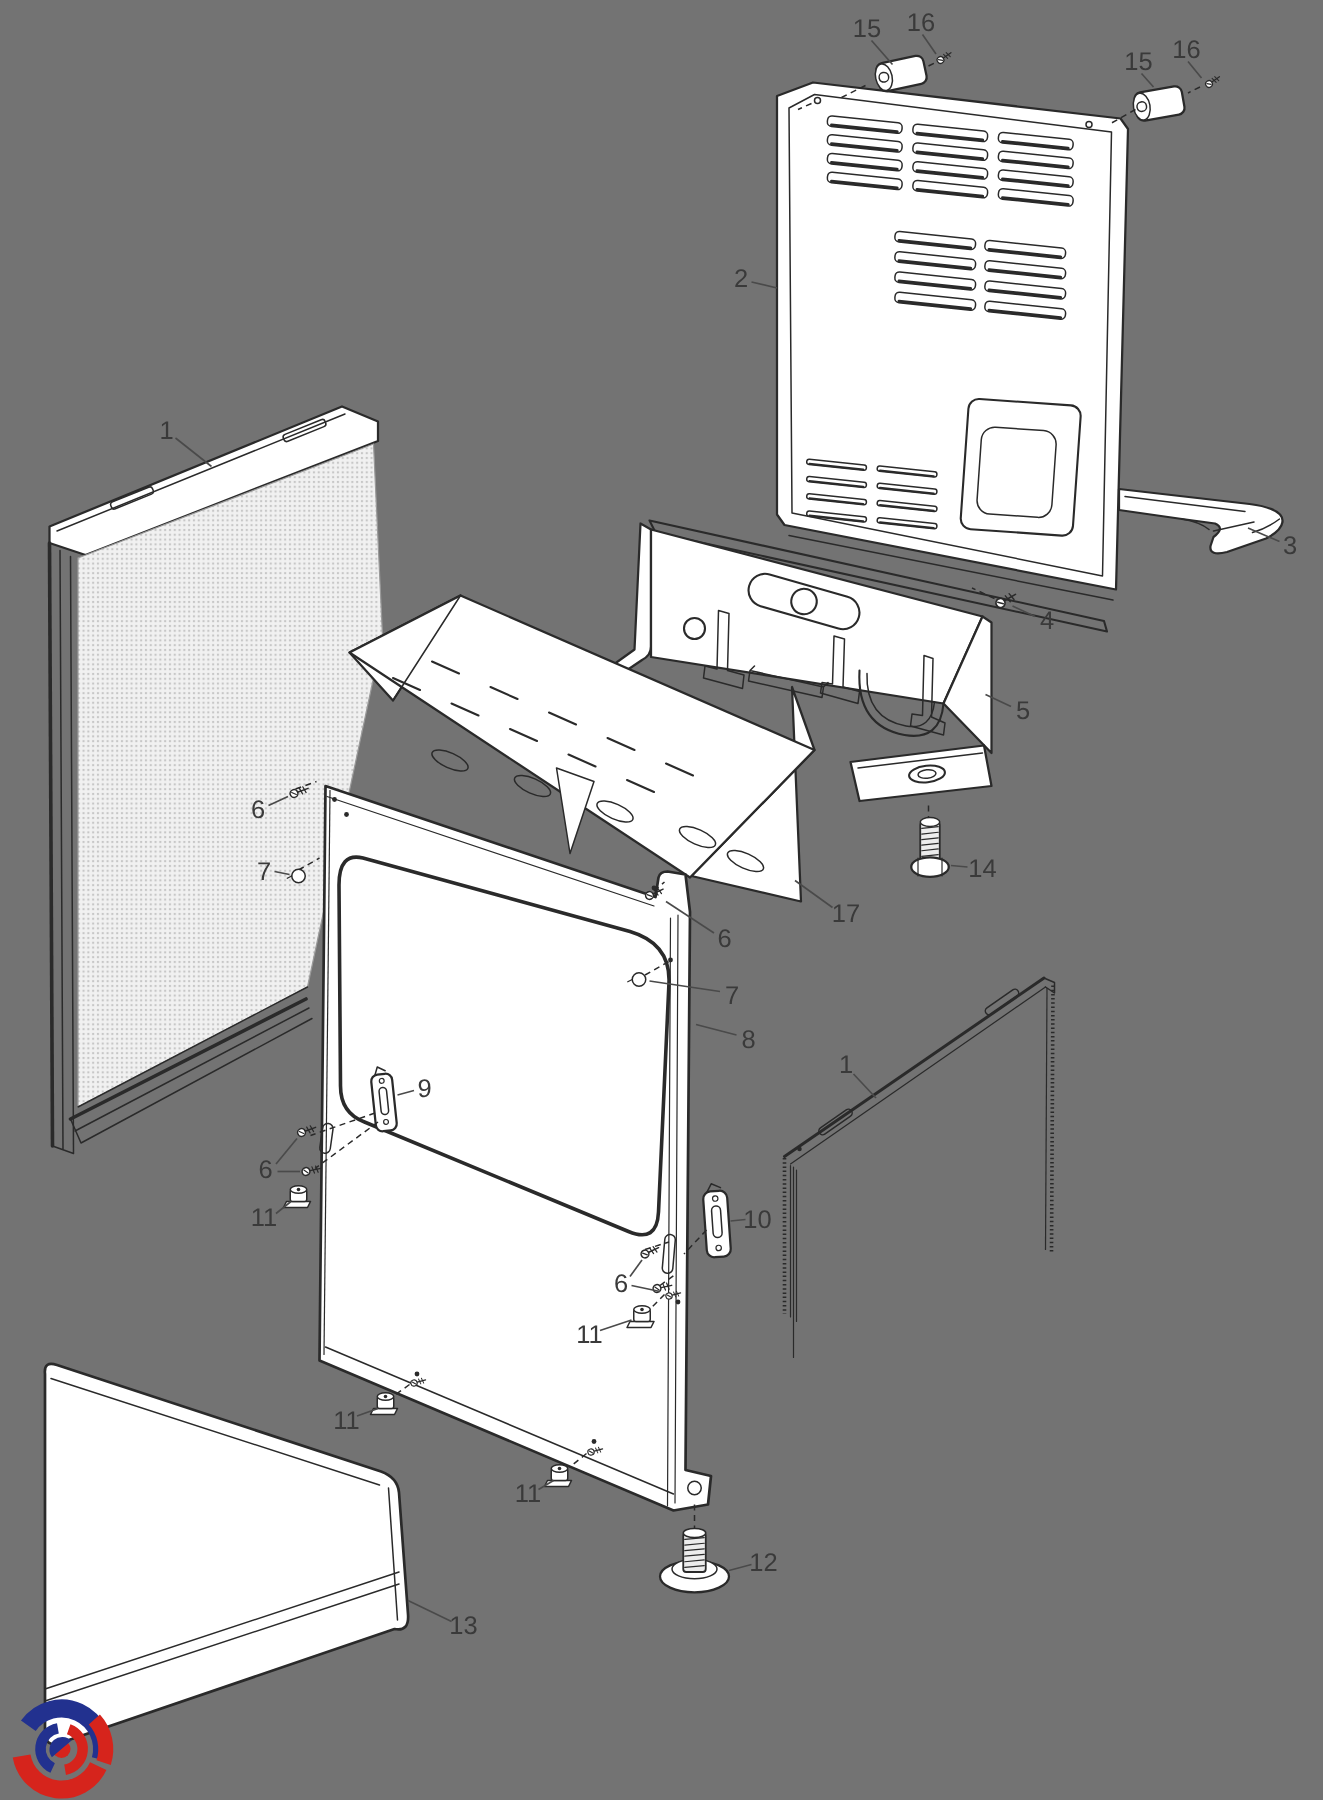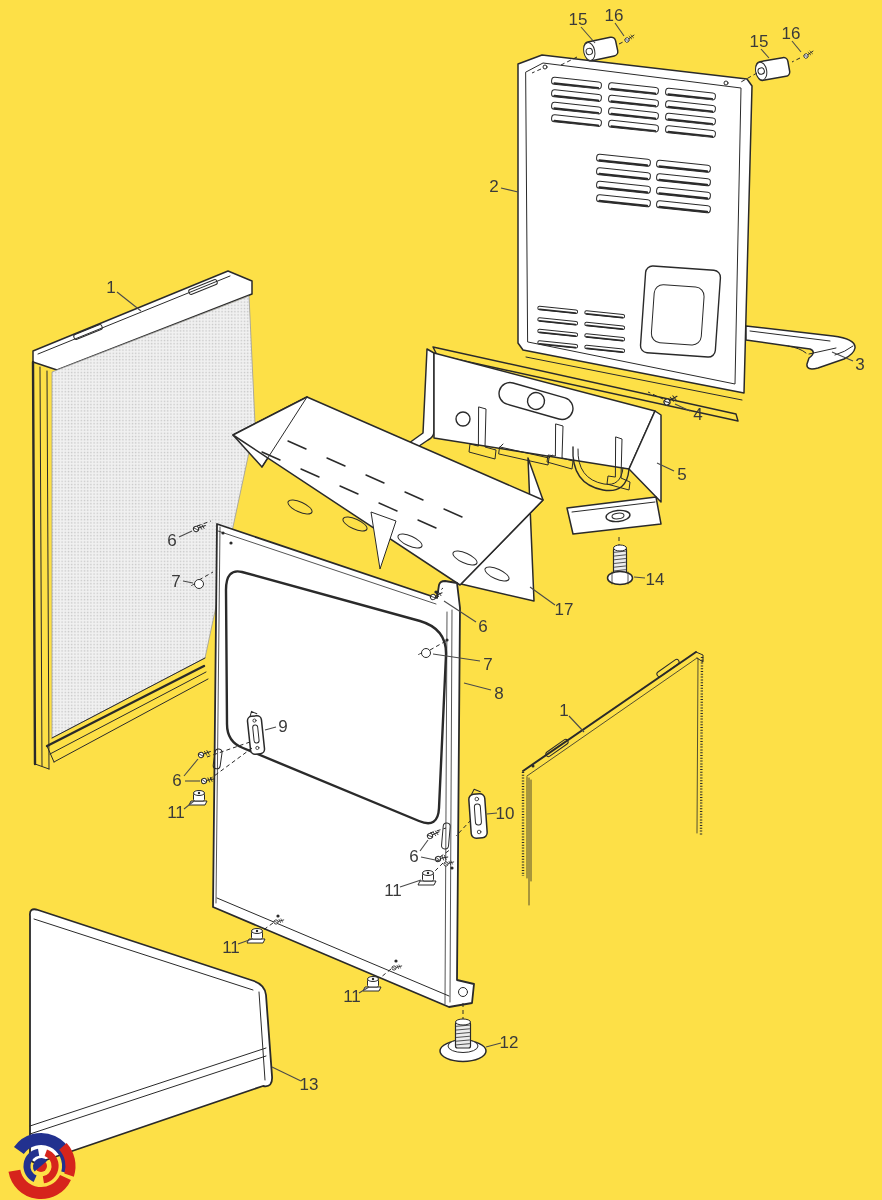--- a/index.html
+++ b/index.html
@@ -1,16 +1,16 @@
 <!DOCTYPE html>
 <html style="--ink: #2a2a2a; --leader: #4a4a4a; --label: #3a3a3a; --logo-blue: #22318f; --logo-red: #d6241c;"><head>
 <meta charset="utf-8">
 <style>
   html,body{margin:0;padding:0;background:#fff;}
-  .stage{width:882px;height:1200px;position:relative;background:#fde047;overflow:hidden;}
+  .stage{width:882px;height:1200px;position:relative;background:#737373;overflow:hidden;}
   svg{display:block;}
   .ln{stroke:var(--ink);fill:none;stroke-width:1.4;stroke-linejoin:round;stroke-linecap:round;}
   .w1{stroke-width:1;}
   .w08{stroke-width:.8;}
   .w2{stroke-width:2;}
   .thick{stroke-width:2.4;}
   .wf{fill:#fff;stroke:var(--ink);stroke-width:1.5;stroke-linejoin:round;}
   .wf1{fill:#fff;stroke:var(--ink);stroke-width:1;stroke-linejoin:round;}
   .gf{fill:#ececec;stroke:var(--ink);stroke-width:1.2;}
   .dash{stroke:var(--ink);stroke-dasharray:4 3;stroke-width:1;fill:none;}

